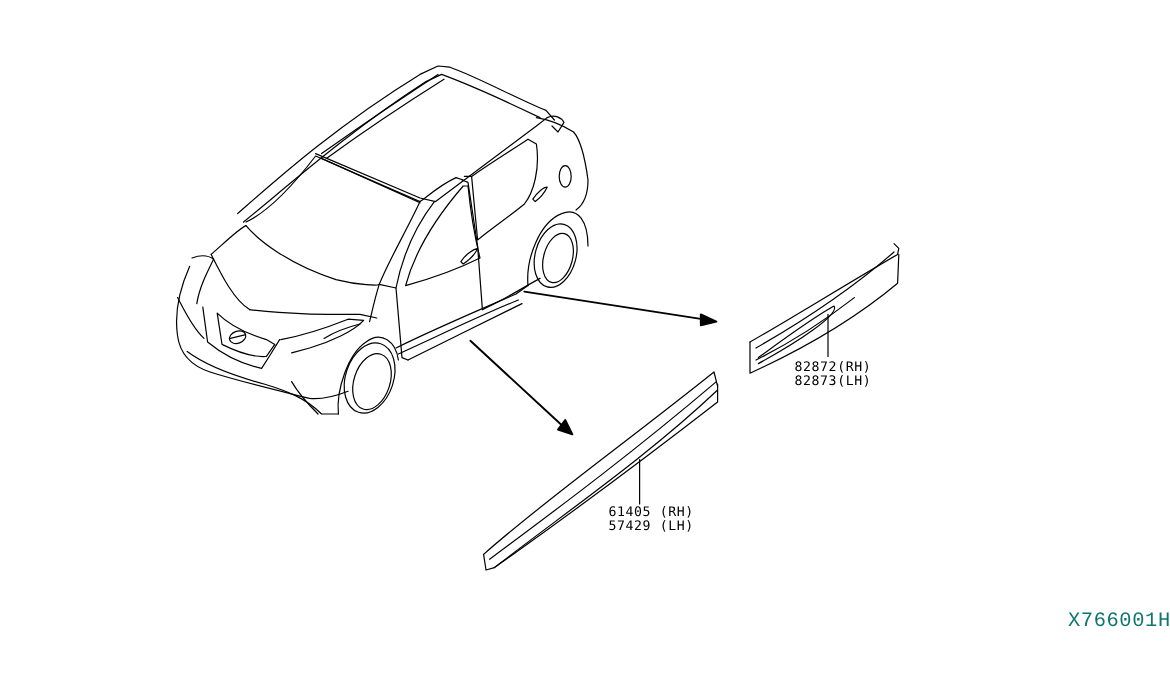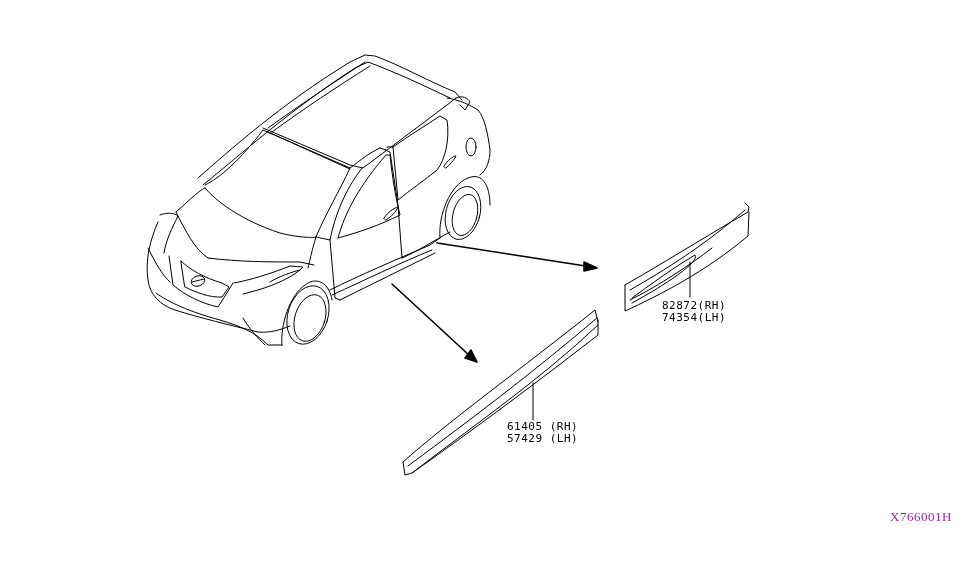--- a/index.html
+++ b/index.html
@@ -2,22 +2,22 @@
 <html><head>
   <meta charset="utf-8">
   <style>
     html, body { margin: 0; padding: 0; background: #ffffff; }
     body { width: 975px; height: 566px; position: relative; overflow: hidden;
            font-family: "DejaVu Sans Mono", monospace; }
     .canvas { position: absolute; left: 0; top: 0; width: 814px; height: 566px; }
     .label { position: absolute; font-family: "DejaVu Sans Mono", monospace;
              font-size: 11px; line-height: 12px; color: #000; letter-spacing: 0.5px;
              white-space: nowrap; }
-    .diagram-id { position: absolute; font-family: Liberation Serif, serif;
-                  font-size: 13px; color: #a21caf; letter-spacing: 0.5px; }
+    .diagram-id { position: absolute; font-family: Liberation Mono, monospace;
+                  font-size: 17px; color: #0f766e; letter-spacing: 0.5px; }
     svg path, svg line, svg ellipse, svg polyline, svg polygon { vector-effect: non-scaling-stroke; }
   </style>
 </head>
 <body>
 
 <div class="canvas">
   <svg width="975" height="566" viewBox="0 0 975 566" xmlns="http://www.w3.org/2000/svg" fill="none" stroke="#000" stroke-width="1" stroke-linejoin="round" stroke-linecap="round">
 
     <g>
 
@@ -109,21 +109,21 @@
       <path d="M403,462 L405,475 L412,473 C470,428 540,380 598,325"></path>
       <path d="M408,466 C470,420 530,375 597,318"></path>
       <path d="M412,473 C480,425 540,380 598,335 L598,320"></path>
       <line x1="533" y1="383" x2="533" y2="420"></line>
     </g>
   </svg>
 
   
   <div class="label" style="left:662px; top:300px;">
     <div>82872(RH)</div>
-    <div>74354(LH)</div>
+    <div>82873(LH)</div>
   </div>
 
   <div class="label" style="left:507px; top:421px;">
     <div>61405 (RH)</div>
     <div>57429 (LH)</div>
   </div>
 
   <div class="diagram-id" style="left:890px; top:509px;">X766001H</div>
 </div>
 

